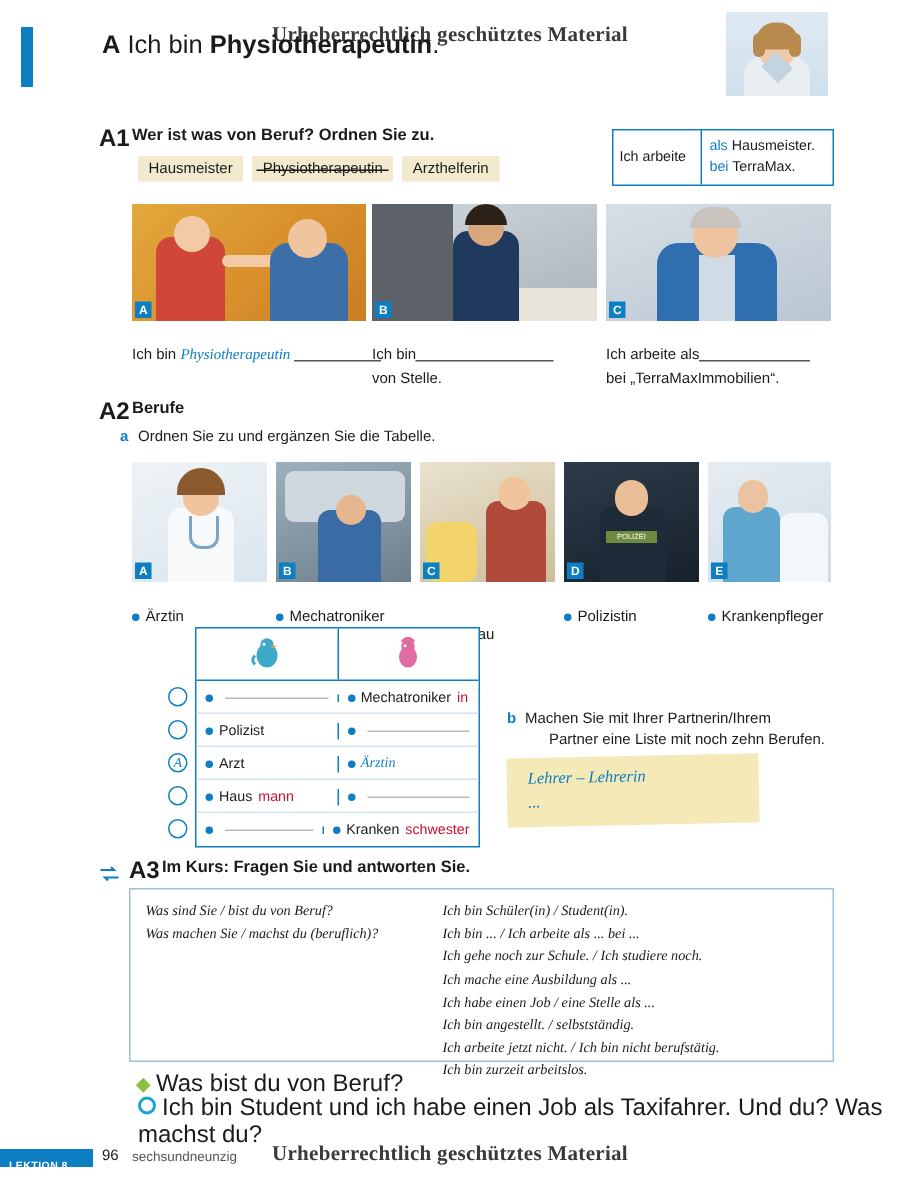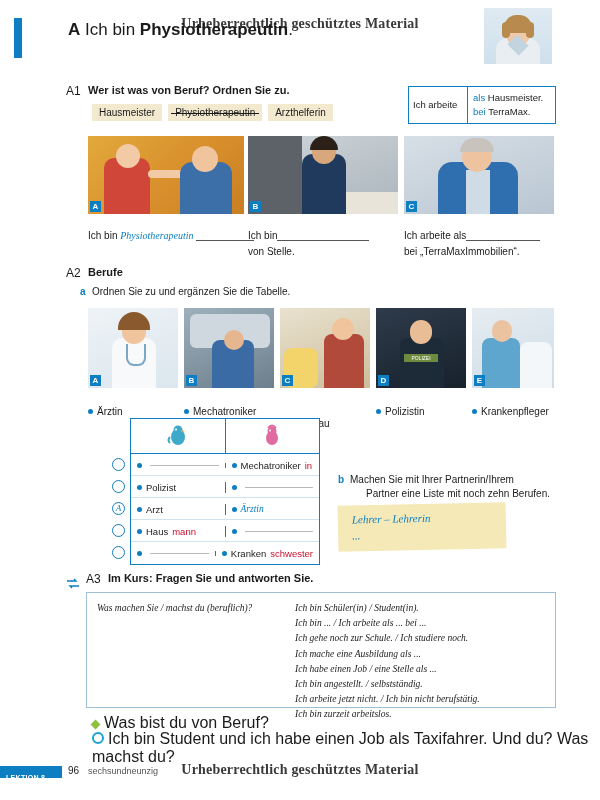--- a/index.html
+++ b/index.html
@@ -35,21 +35,21 @@
   .head-photo{position:absolute;left:484px;top:8px;width:68px;height:56px;
     background:linear-gradient(#dfeaf2,#cfe0ec);overflow:hidden;border:0;}
   .hp-body{position:absolute;left:12px;top:30px;width:44px;height:28px;background:#e8eef2;border-radius:12px 12px 0 0;}
   .hp-collar{position:absolute;left:26px;top:30px;width:16px;height:14px;background:#c4d4de;transform:rotate(45deg);}
   .hp-face{position:absolute;left:22px;top:12px;width:24px;height:26px;background:#f0c9a8;border-radius:12px;}
   .hp-hair{position:absolute;left:20px;top:7px;width:28px;height:18px;background:#b88a4e;border-radius:14px 14px 6px 6px;}
   .hp-hair2{position:absolute;left:18px;top:14px;width:8px;height:16px;background:#b88a4e;border-radius:6px;}
   .hp-hair3{position:absolute;left:42px;top:14px;width:8px;height:16px;background:#b88a4e;border-radius:6px;}
 
   
-  .ex-label{position:absolute;font-weight:normal;font-size:12px;color:#1b1b1b;}
+  .ex-label{position:absolute;font-weight:bold;font-size:16px;color:#1b1b1b;}
   .ex-title{position:absolute;font-weight:bold;font-size:11px;color:#1b1b1b;}
   .sub-label{position:absolute;font-weight:bold;font-size:10px;color:#0c7ec1;}
   .sub-text{position:absolute;font-size:10px;color:#1b1b1b;}
 
   
   .chips{position:absolute;left:92px;top:104px;display:flex;gap:6px;}
   .chip{background:#f2e9cf;padding:3px 7px;font-size:10px;color:#1b1b1b;}
   .chip.struck{position:relative;}
   .chip.struck::after{content:"";position:absolute;left:3px;right:3px;top:50%;height:1px;background:#1b1b1b;}
 
@@ -362,20 +362,21 @@
   <div class="speak-icon">
     <svg width="14" height="11" viewBox="0 0 14 11" aria-hidden="true">
       <path d="M1 3 h9 l-2 -2 M13 8 h-9 l2 2" stroke="#0c7ec1" stroke-width="1.4" fill="none"></path>
     </svg>
   </div>
   <div class="ex-label" style="left:86px;top:572px;">A3</div>
   <div class="ex-title" style="left:108px;top:572px;">Im Kurs: Fragen Sie und antworten Sie.</div>
 
   <div class="a3box">
     <div class="a3col-l">
+      <div>Was sind Sie / bist du von Beruf?</div>
       <div>Was machen Sie / machst du (beruflich)?</div>
     </div>
     <div class="a3col-r">
       <div>Ich bin Schüler(in) / Student(in).</div>
       <div>Ich bin ... / Ich arbeite als ... bei ...</div>
       <div>Ich gehe noch zur Schule. / Ich studiere noch.</div>
       <div>Ich mache eine Ausbildung als ...</div>
       <div>Ich habe einen Job / eine Stelle als ...</div>
       <div>Ich bin angestellt. / selbstständig.</div>
       <div>Ich arbeite jetzt nicht. / Ich bin nicht berufstätig.</div>

